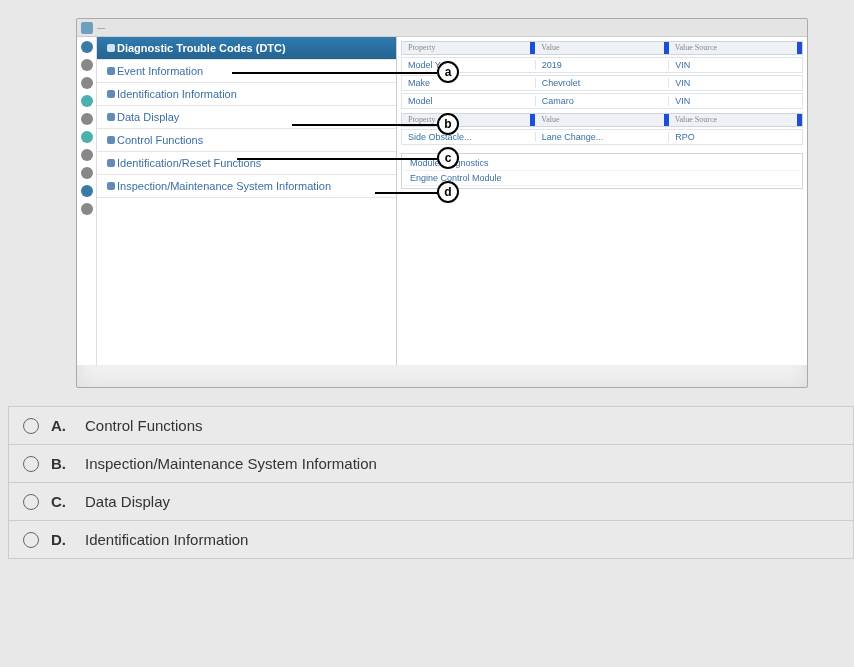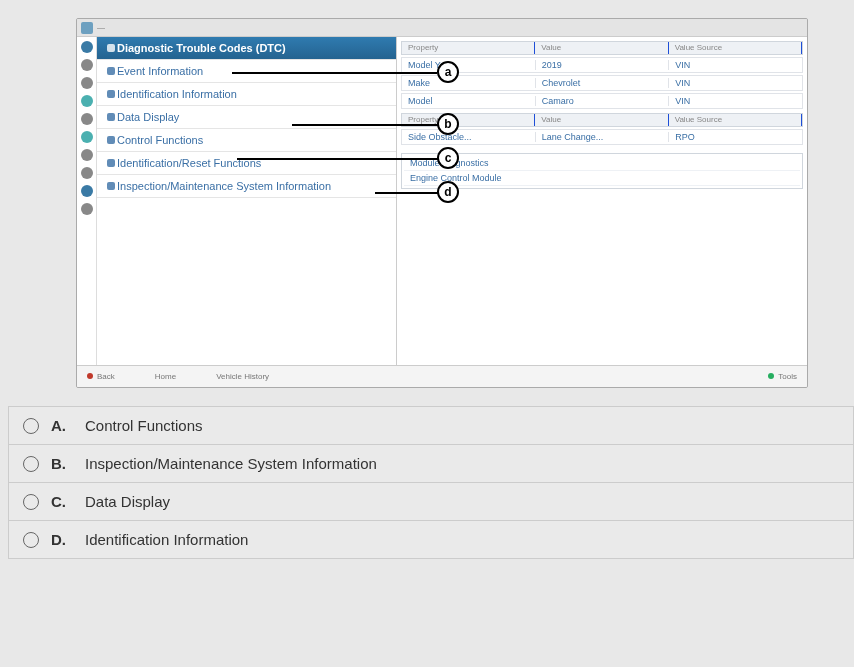--- a/index.html
+++ b/index.html
@@ -115,21 +115,22 @@
       border: 1px solid #d0d6dd;
       height: 14px;
       margin-bottom: 2px;
       display:flex;
     }
     .mini-header span {
       flex:1;
       font-size:8px;
       color:#888;
       padding: 1px 6px;
-      border-right:1px solid #1d4ed8;
+      border-right:5px solid #1d4ed8;
+      font-family:Liberation Serif, serif;
     }
     .prop-row {
       display: flex;
       border: 1px solid #e0e3e8;
       margin-bottom: 2px;
       height: 16px;
       align-items:center;
     }
     .prop-row div {
       flex: 1;
@@ -303,26 +304,20 @@
           <div>Side Obstacle...</div>
           <div>Lane Change...</div>
           <div>RPO</div>
         </div>
         <div class="nav-box">
           <div class="nav-row">Module Diagnostics</div>
           <div class="nav-row">Engine Control Module</div>
         </div>
       </div>
     </div>
-    <div class="status-bar">
-      <span><span class="red-dot"></span><span>Back</span></span>
-      <span><span>Home</span></span>
-      <span><span>Vehicle History</span></span>
-      <span class="flex-push"><span class="green-dot"></span><span>Tools</span></span>
-    </div>
 
     <div class="callout a">a</div>
     <div class="callout b">b</div>
     <div class="callout c">c</div>
     <div class="callout d">d</div>
     <div class="leader" style="top:53px; left:155px; width:205px;"></div>
     <div class="leader" style="top:105px; left:215px; width:146px;"></div>
     <div class="leader" style="top:139px; left:160px; width:202px;"></div>
     <div class="leader" style="top:173px; left:298px; width:64px;"></div>
   </div>

